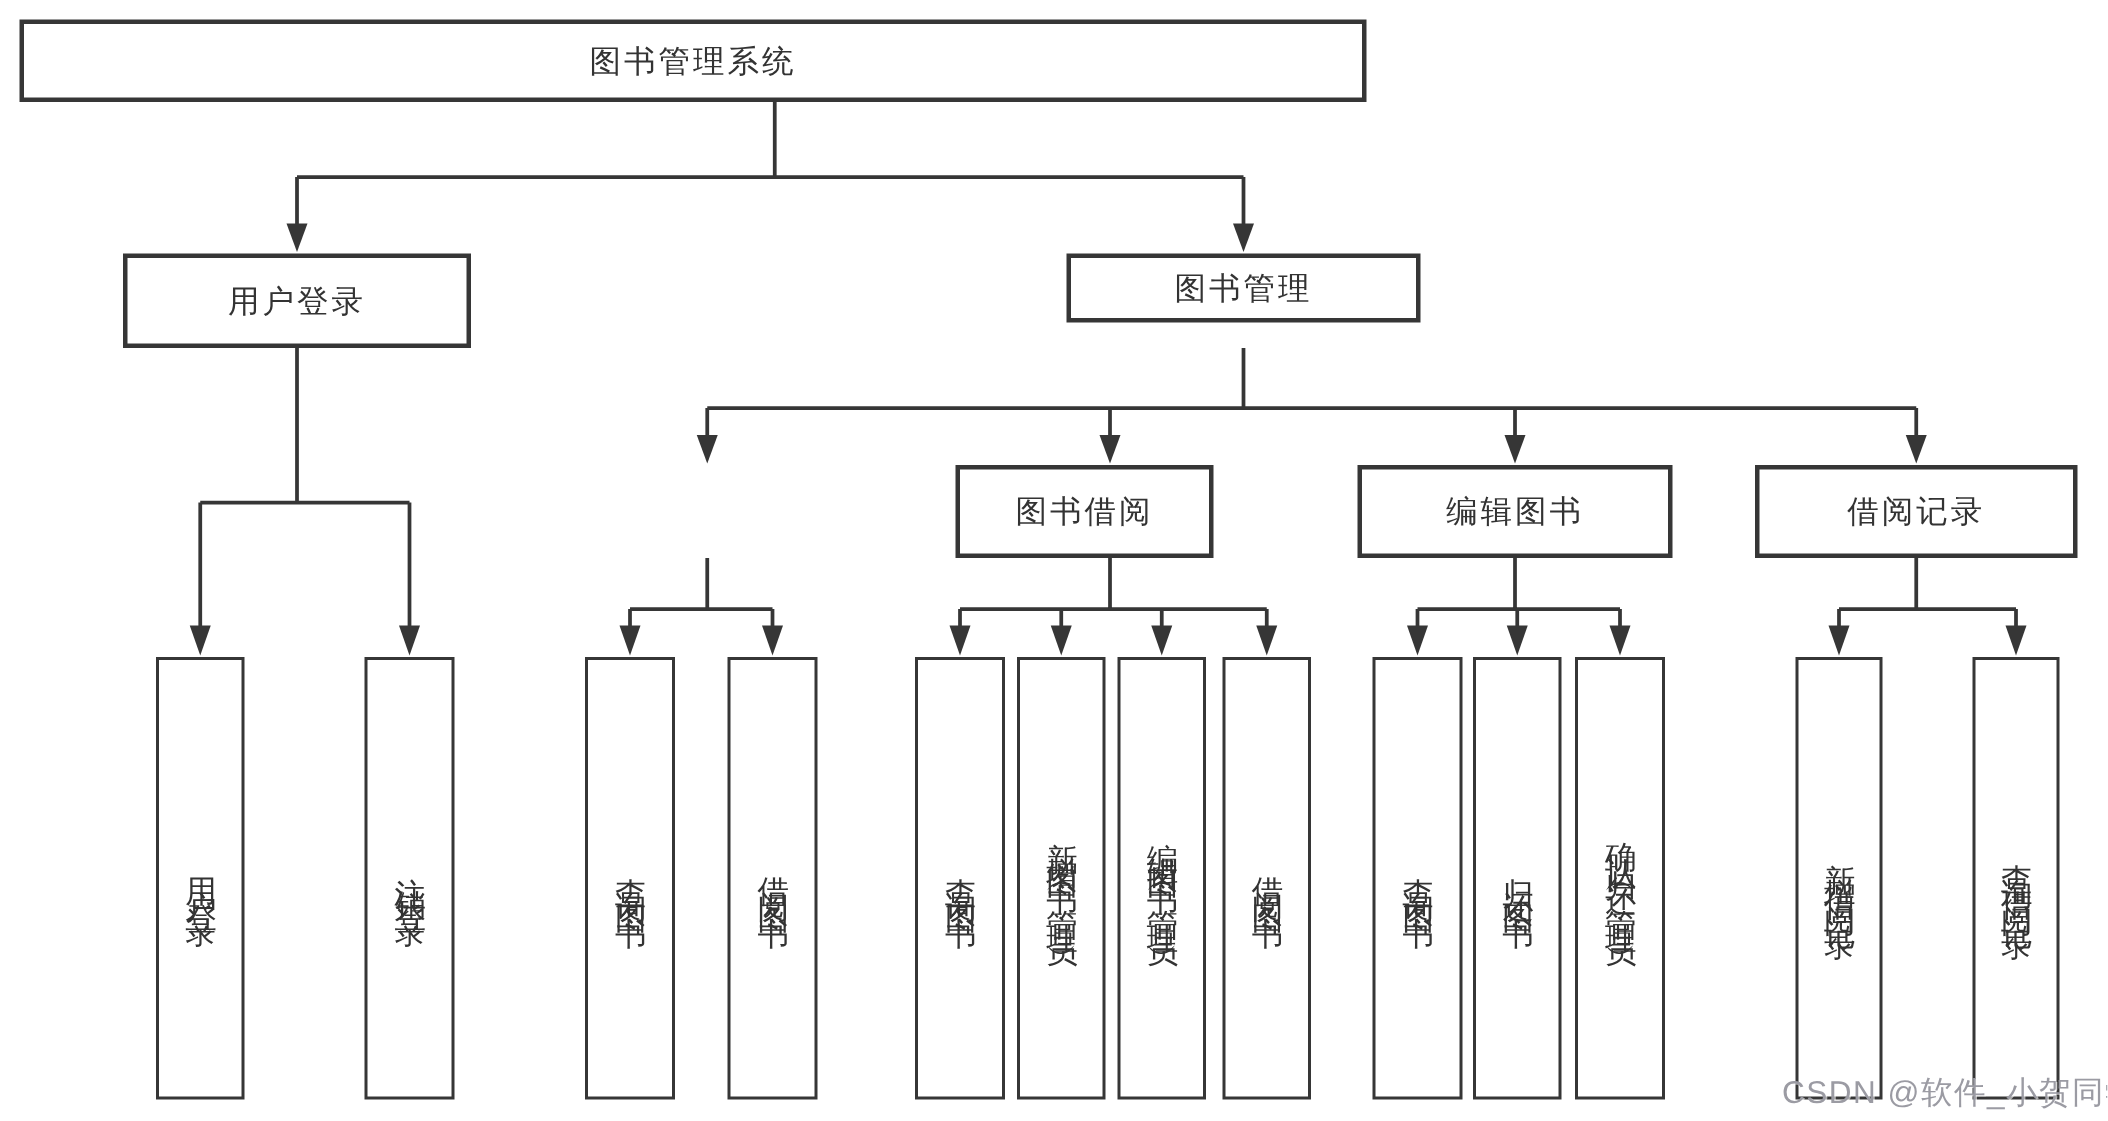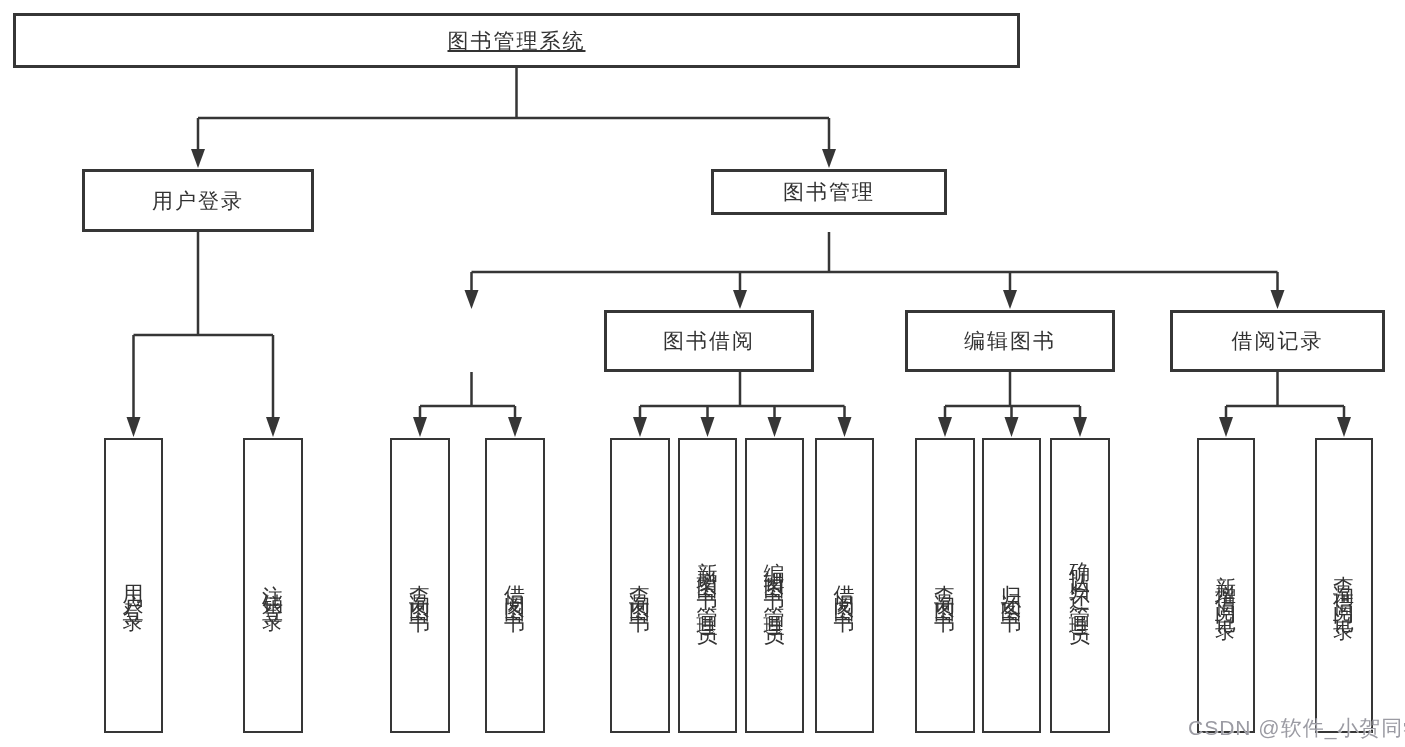--- a/index.html
+++ b/index.html
@@ -108,26 +108,26 @@
       <path d="M767.5,417 h14 l-7,20 z"></path>
       <path d="M837.5,417 h14 l-7,20 z"></path>
       <path d="M938,417 h14 l-7,20 z"></path>
       <path d="M1004.5,417 h14 l-7,20 z"></path>
       <path d="M1073,417 h14 l-7,20 z"></path>
       <path d="M1219,417 h14 l-7,20 z"></path>
       <path d="M1337,417 h14 l-7,20 z"></path>
     </g>
   </svg>
 
-  <div class="node" style="left:13px; top:13px; width:1007px; height:55px;text-decoration:underline;">图书管理系统</div>
+  <div class="node" style="left:13px; top:13px; width:898px; height:55px;">图书管理系统</div>
 
   <div class="node" style="left:82px; top:169px; width:232px; height:63px;">用户登录</div>
   <div class="node" style="left:711px; top:169px; width:236px; height:46px;">图书管理</div>
 
-  <div class="node" style="left:604px; top:310px; width:210px; height:62px;">图书借阅</div>
+  <div class="node" style="left:637px; top:310px; width:172px; height:62px;">图书借阅</div>
   <div class="node" style="left:905px; top:310px; width:210px; height:62px;">编辑图书</div>
   <div class="node" style="left:1170px; top:310px; width:215px; height:62px;">借阅记录</div>
 
   <div class="leaf" style="left:104px; width:59px;">
     <span class="vtext">用户登录</span>
   </div>
   <div class="leaf" style="left:243px; width:60px;">
     <span class="vtext">注销登录</span>
   </div>
 

